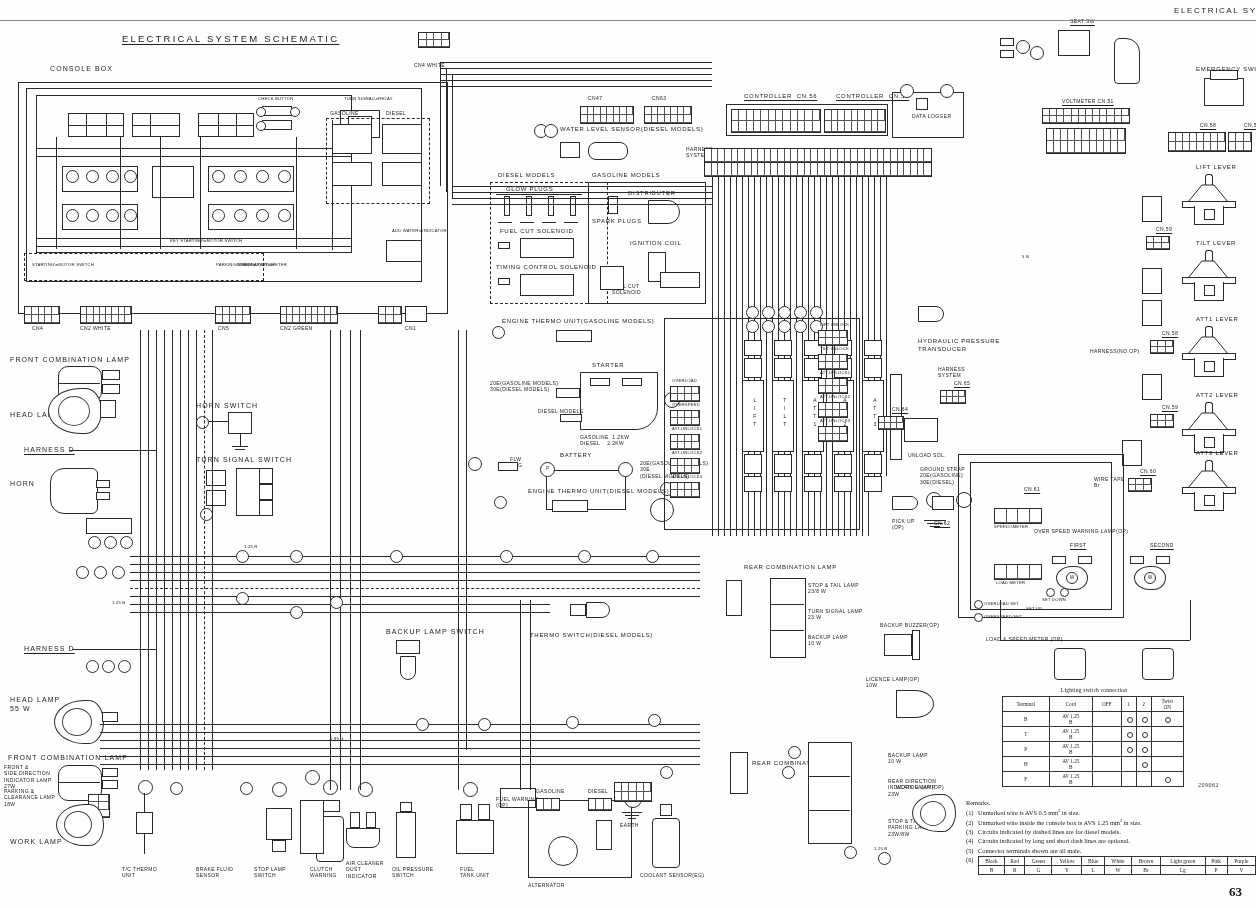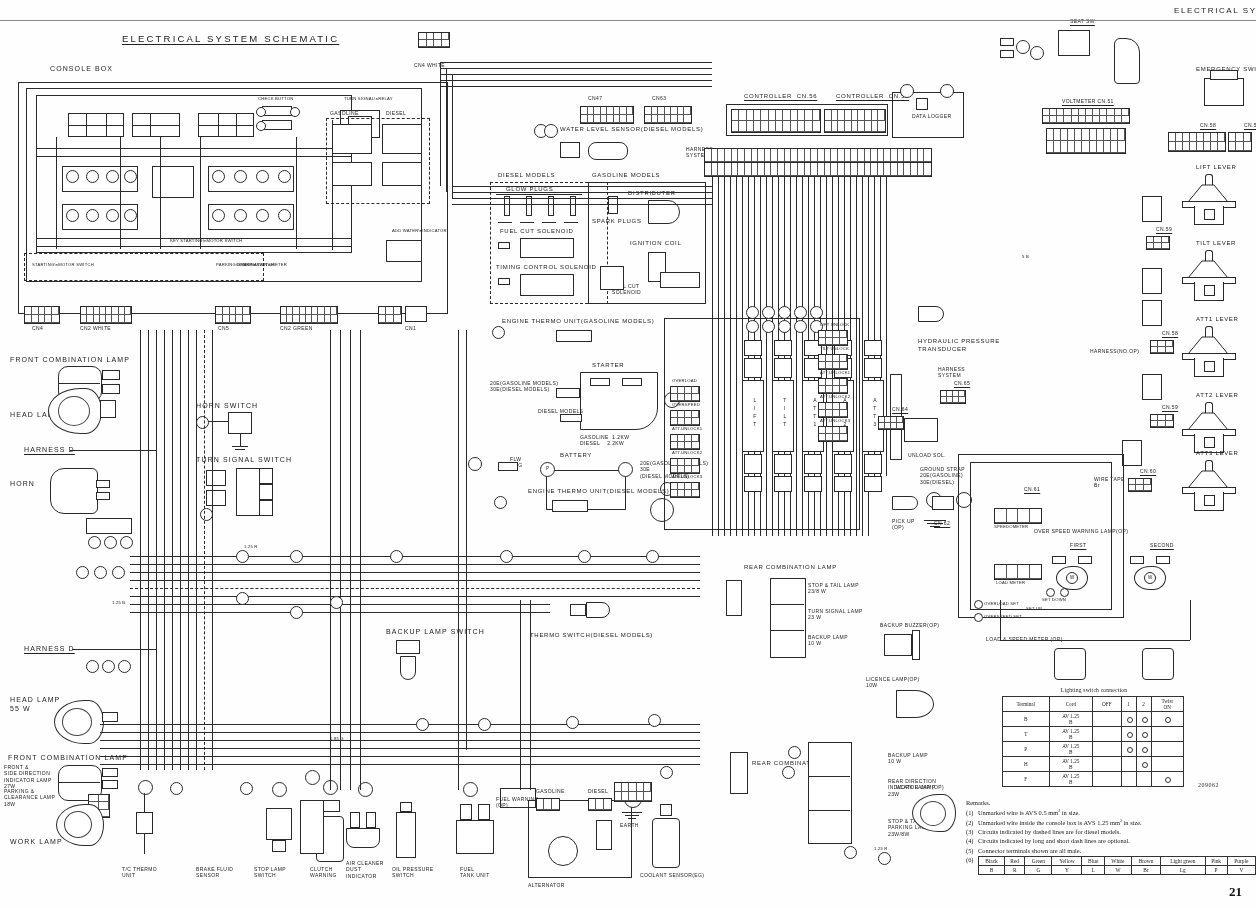--- a/index.html
+++ b/index.html
@@ -87,21 +87,21 @@
   .seat{position:absolute;border:1px solid #2a2a2a;background:#fff;
         border-radius:6px 14px 4px 4px;}
 </style>
 </head>
 <body>
 
 <div id="sheet">
 
   <div class="lbl big ul" style="left:108px;top:33px;">ELECTRICAL SYSTEM SCHEMATIC</div>
   <div class="lbl mid" style="left:1174px;top:6px;">ELECTRICAL SYSTEM</div>
-  <div class="pg">21</div>
+  <div class="pg">63</div>
   <div class="code" style="left:1198px;top:782px;">209062</div>
 
   <div class="lbl" style="left:50px;top:65px;">CONSOLE BOX</div>
 
   <div class="bx" style="left:18px;top:82px;width:430px;height:232px;"></div>
   <div class="bx" style="left:26px;top:88px;width:396px;height:194px;"></div>
   <div class="bx" style="left:36px;top:95px;width:316px;height:158px;"></div>
 
   <div class="bx f" style="left:68px;top:113px;width:56px;height:24px;"></div>
   <div class="v" style="left:86px;top:113px;height:24px;"></div>

